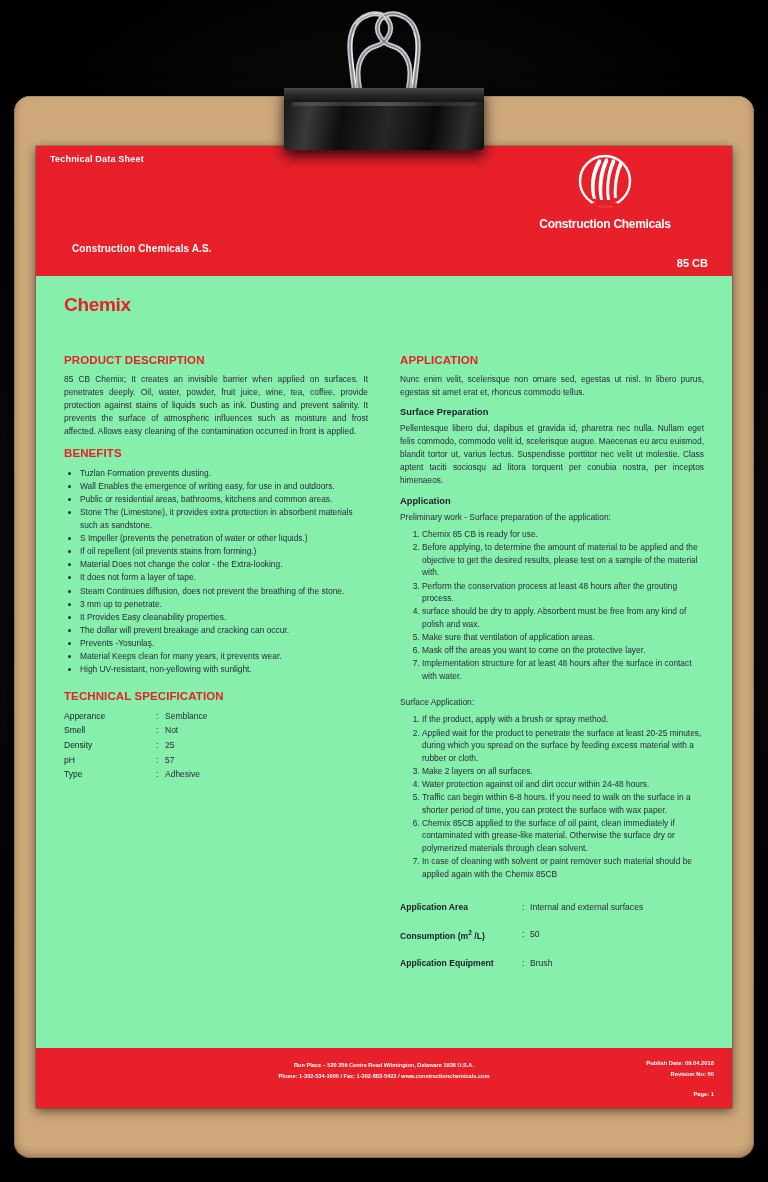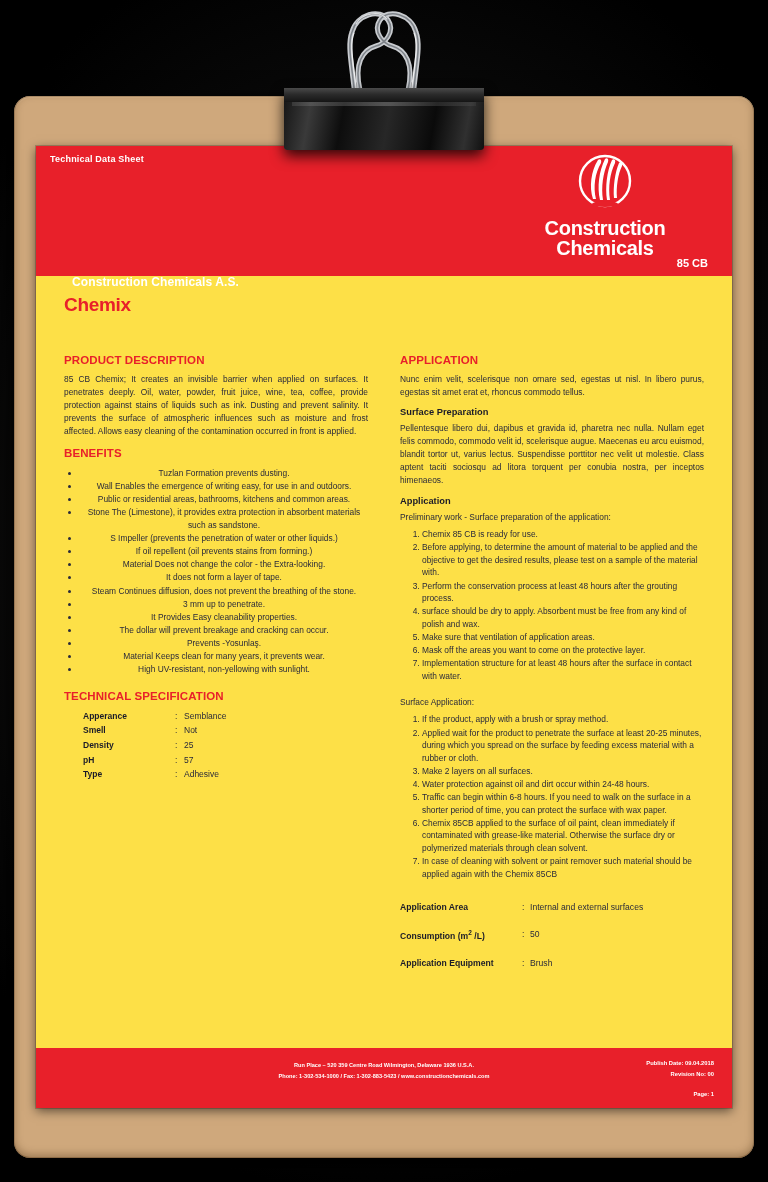--- a/index.html
+++ b/index.html
@@ -58,21 +58,21 @@
     pointer-events: none;
   }
 
   
   .sheet {
     position: absolute;
     left: 36px;
     top: 146px;
     width: 696px;
     height: 962px;
-    background: #fde047;
+    background: #86efac;
     box-shadow: 0 3px 10px rgba(0,0,0,0.55), 0 0 0 1px rgba(0,0,0,0.18);
     overflow: hidden;
   }
 
   
   .sheet-header {
     position: relative;
     height: 130px;
     background: #e8202a;
     color: #fff;
@@ -82,40 +82,39 @@
     left: 14px;
     top: 8px;
     font-size: 9px;
     font-weight: bold;
     letter-spacing: 0.2px;
   }
   .company-line {
     position: absolute;
     left: 36px;
     top: 97px;
-    font-size: 12px;
+    font-size: 10px;
     font-weight: bold;
     letter-spacing: 0.1px;
-    margin-top: 32px;
   }
   .logo-block {
     position: absolute;
     right: 22px;
     top: 5px;
     width: 210px;
     text-align: center;
   }
   .logo-mark {
     width: 64px;
     height: 64px;
     margin: 0 auto 3px;
     display: block;
   }
   .logo-text {
-    font-size: 20px;
+    font-size: 12px;
     font-weight: bold;
     letter-spacing: -0.3px;
     line-height: 1;
   }
   .product-code {
     position: absolute;
     right: 24px;
     bottom: 7px;
     font-size: 11px;
     font-weight: bold;
@@ -165,21 +164,20 @@
   ul.bullets {
     list-style: disc;
     padding-left: 16px;
     margin: 8px 0 0;
   }
   ul.bullets li {
     color: #2a2a3a;
     font-size: 8.4px;
     line-height: 1.5;
     margin-bottom: 0.5px;
-    text-align: center;
   }
   ol.steps {
     padding-left: 22px;
     margin: 2px 0 0;
   }
   ol.steps li {
     color: #2a2a3a;
     font-size: 8.4px;
     line-height: 1.5;
     margin-bottom: 0.5px;
@@ -187,23 +185,22 @@
 
   
   .spec-table { margin-top: 6px; }
   .spec-row {
     display: flex;
     font-size: 8.5px;
     line-height: 1.72;
   }
   .spec-key {
     width: 92px;
-    font-weight: bold;
+    font-weight: normal;
     color: #1b1b28;
-    margin-left: 19px;
   }
   .spec-sep { width: 9px; color: #2a2a3a; }
   .spec-val { color: #2a2a3a; }
 
   
   .meta-block { margin-top: 22px; }
   .meta-row {
     display: flex;
     font-size: 8.6px;
     margin-bottom: 17px;

